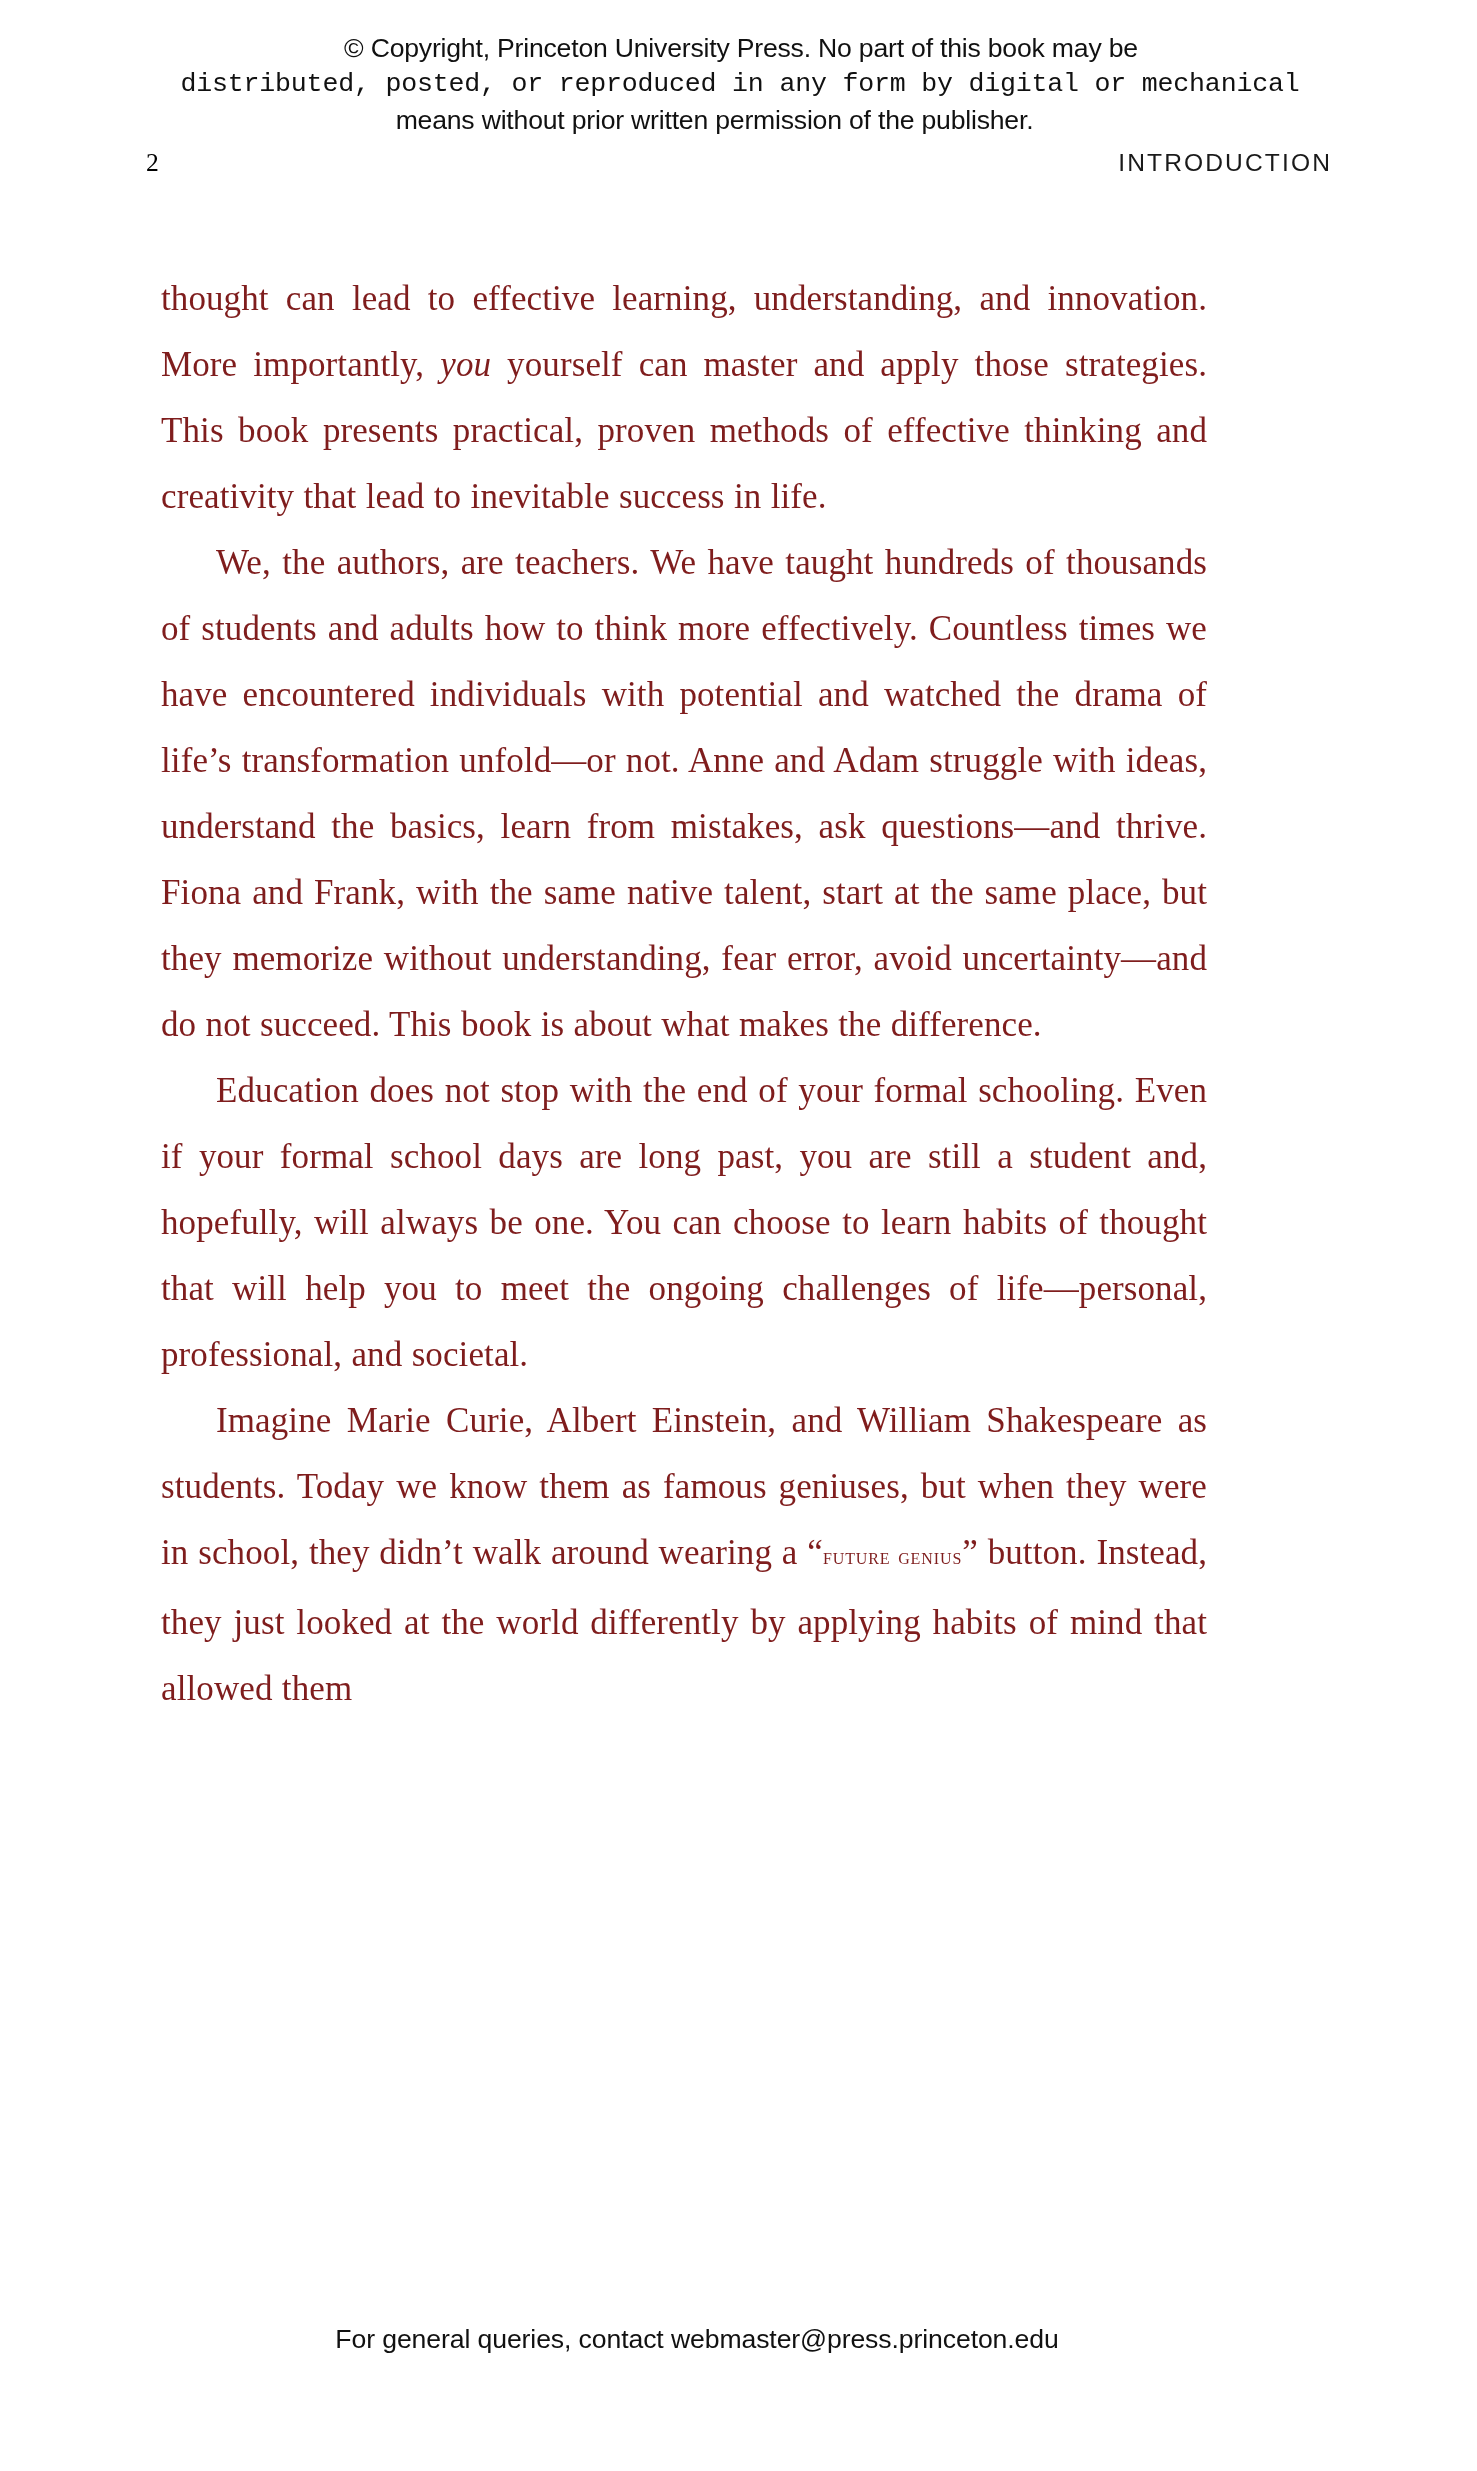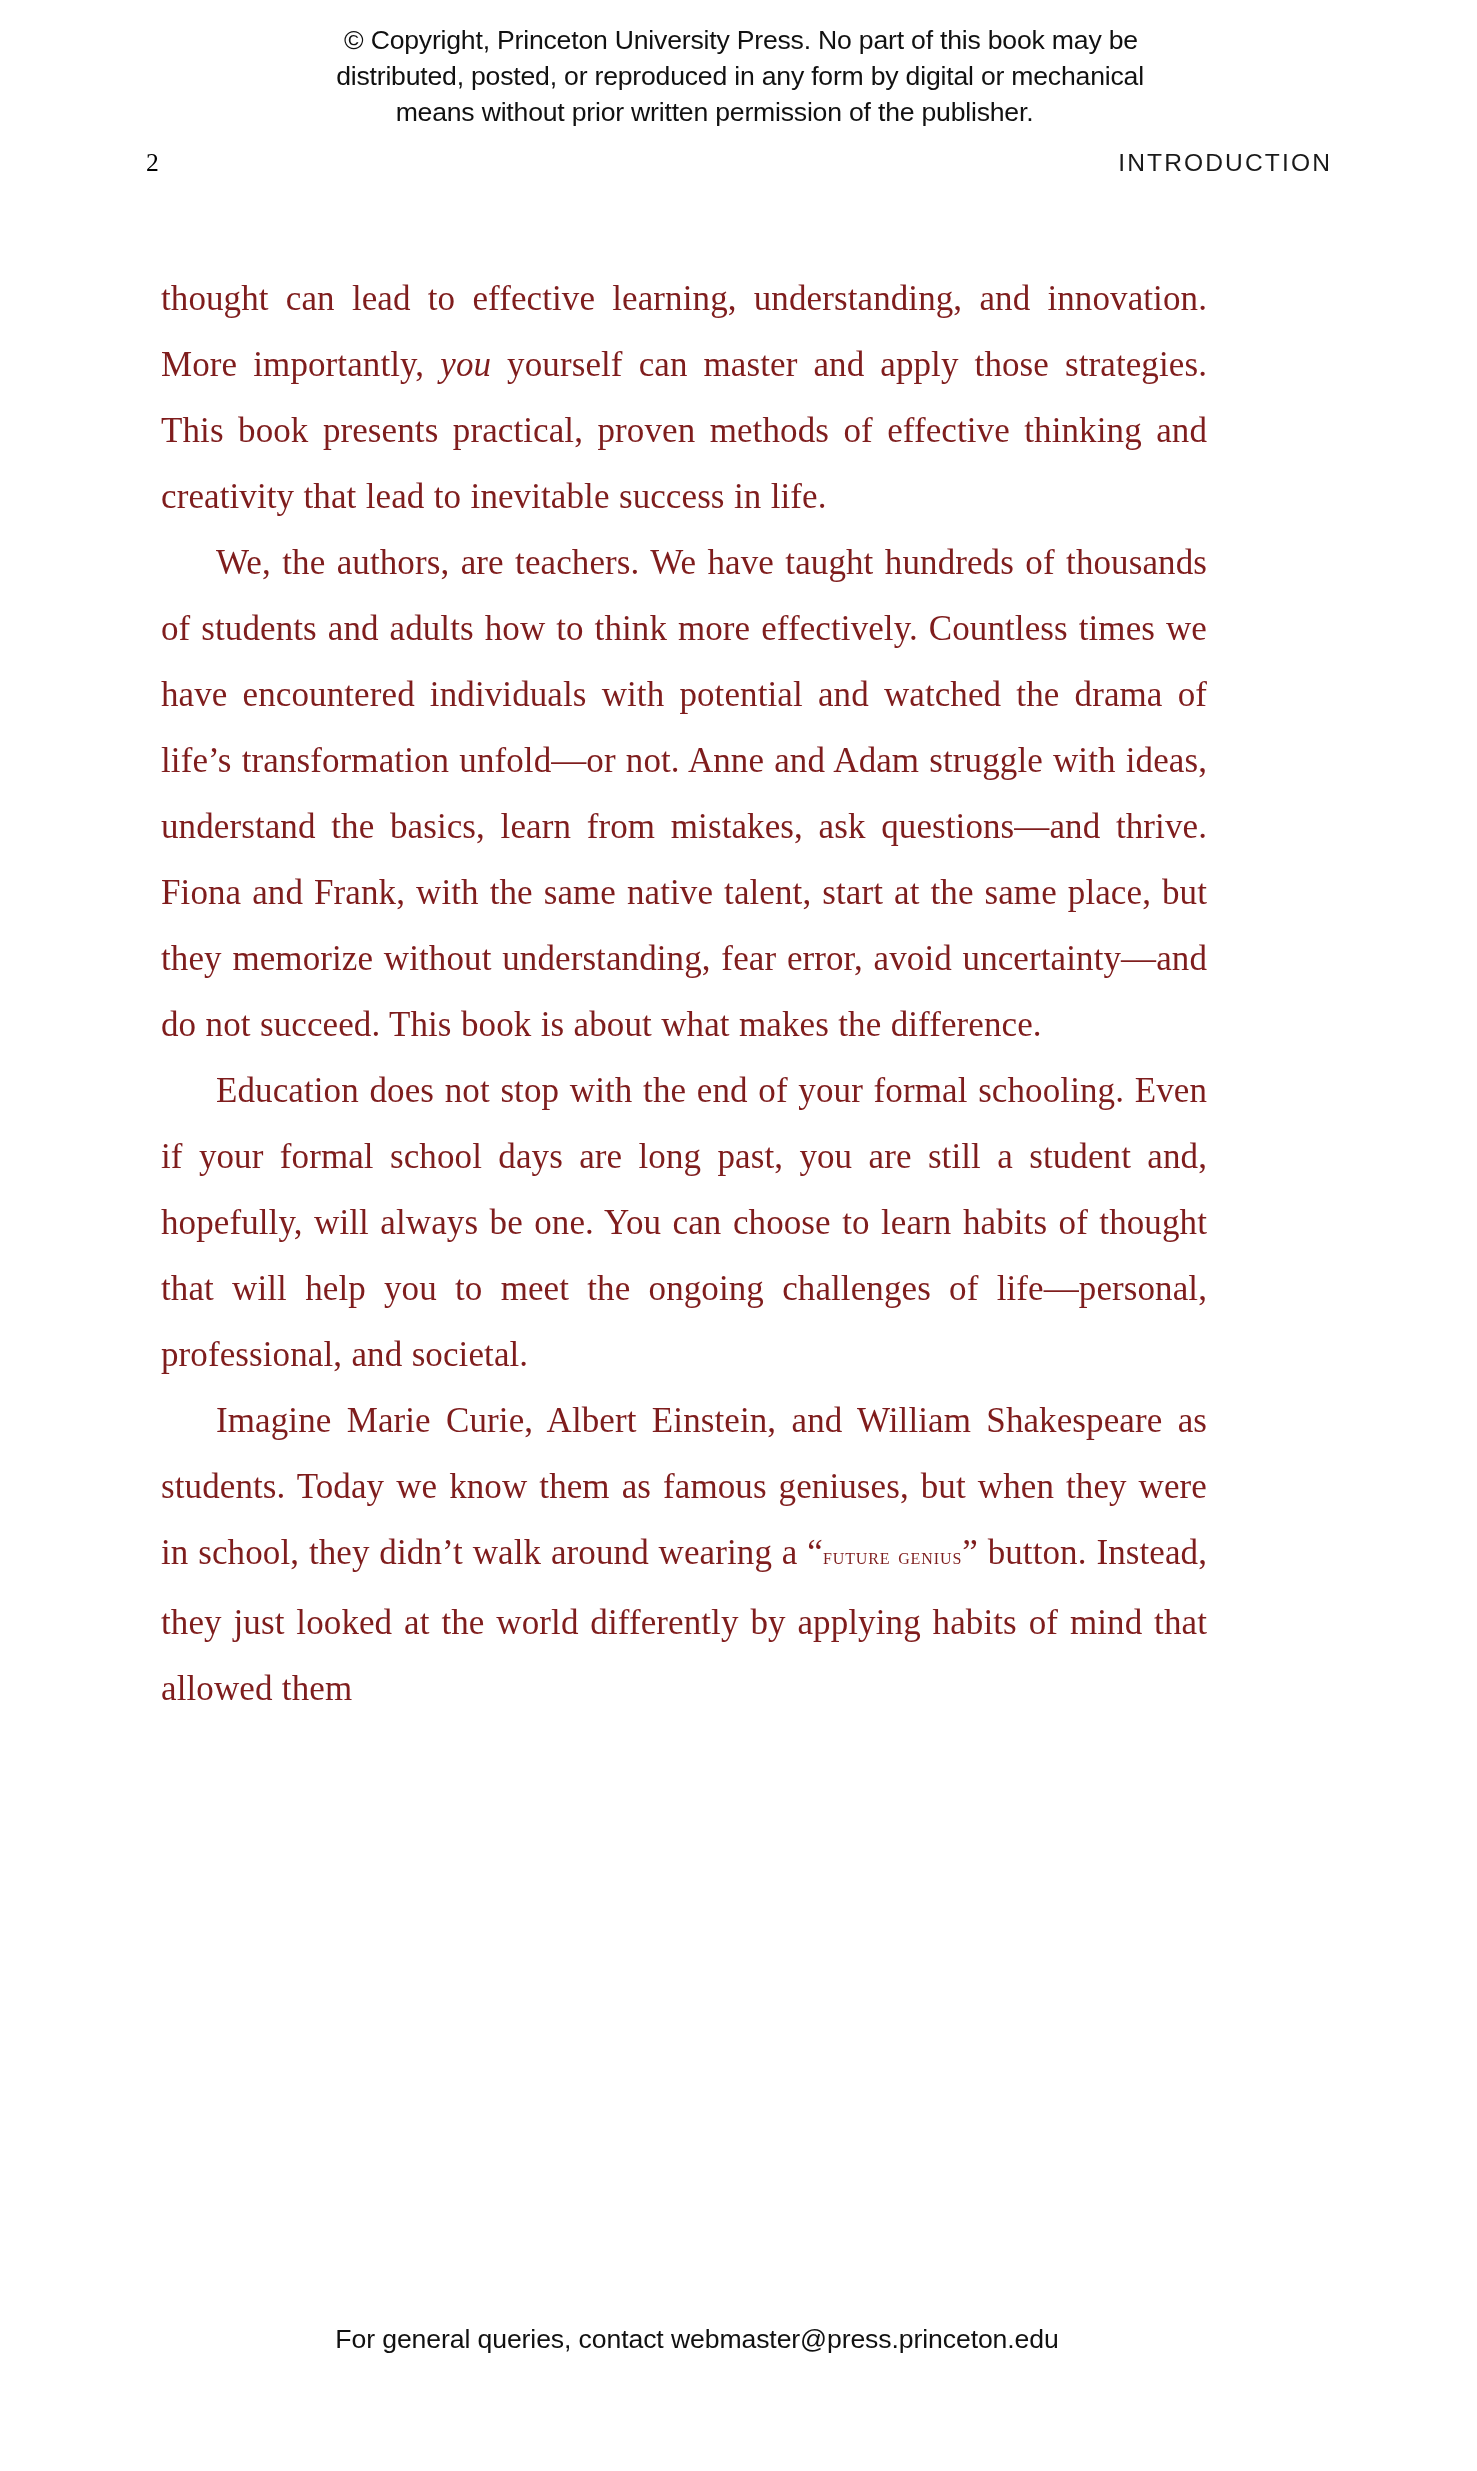--- a/index.html
+++ b/index.html
@@ -27,22 +27,22 @@
     font-size: 26.6px;
     line-height: 36px;
     letter-spacing: -0.2px;
     color: #111111;
     z-index: 5;
   }
   .watermark .wline {
     display: block;
     white-space: nowrap;
   }
-  .watermark .wline.l1 { padding-left: 3.9px; }
-  .watermark .wline.l2 { padding-left: 2px; }
+  .watermark .wline.l1 { padding-left: 3.9px; margin-top: 8px; }
+  .watermark .wline.l2 { padding-left: 2px; font-family: Liberation Mono, monospace; }
   .watermark .wline.l3 { padding-right: 69px; padding-left: 20px; }
 
   
   .runhead {
     position: absolute;
     top: 146px;
     left: 0;
     width: 1478px;
     height: 33px;
     z-index: 2;

